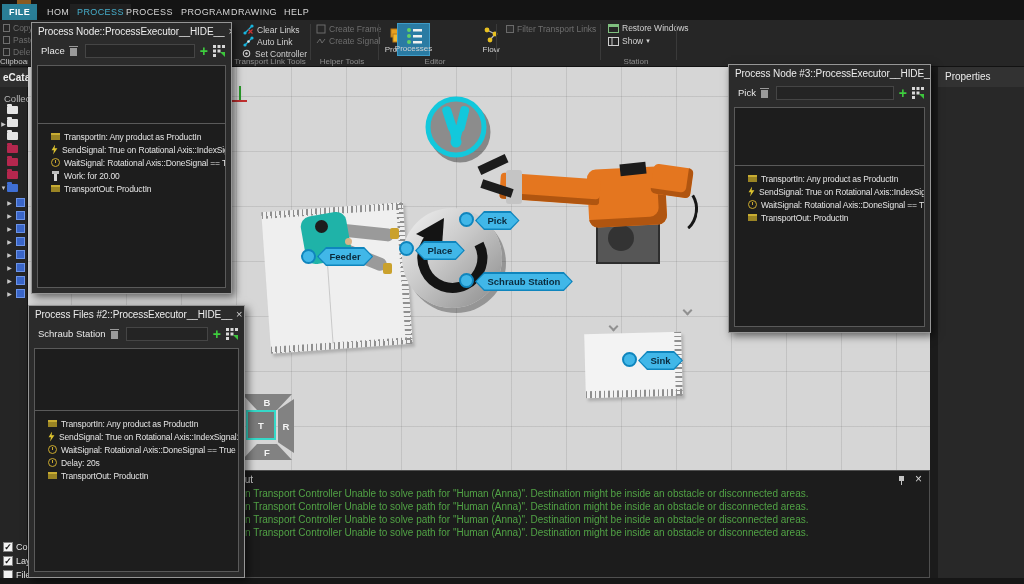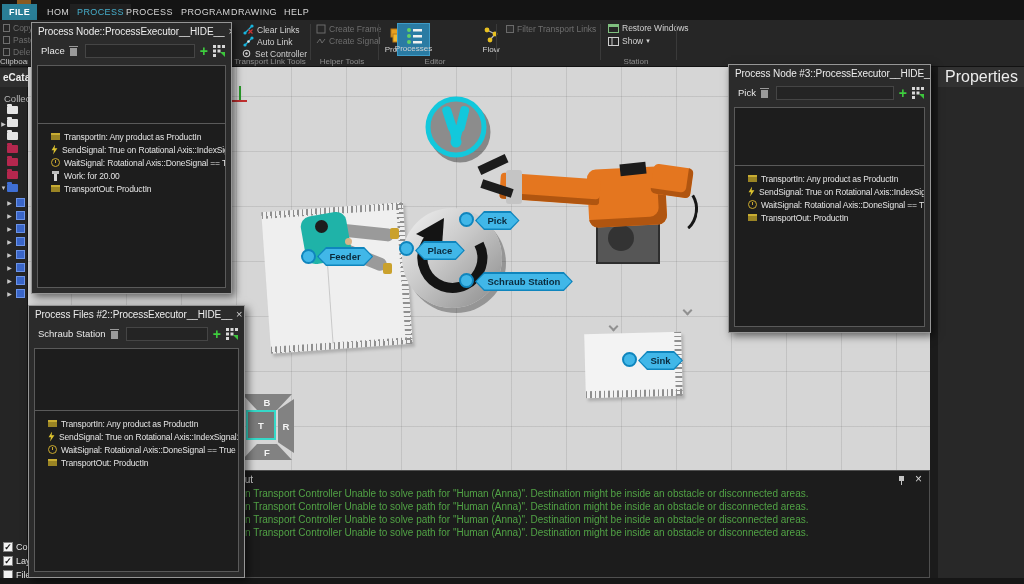--- a/index.html
+++ b/index.html
@@ -159,21 +159,21 @@
 .out-pin{position:absolute;right:24px;top:5px;width:8px;height:9px}
 .out-pin::before{content:'';position:absolute;left:1.5px;top:0;width:5px;height:5px;background:#c4c4c4}
 .out-pin::after{content:'';position:absolute;left:3.5px;top:5px;width:1.5px;height:4px;background:#c4c4c4}
 .out-close{position:absolute;right:7px;top:1px;font-size:12px;color:#d8d8d8}
 .out-msgs{position:absolute;left:72px;top:16px;right:6px}
 .msg{height:13px;line-height:13px;font-size:10px;color:#51a245;white-space:nowrap;overflow:hidden}
 
 
 .splitter{position:absolute;left:930px;top:67px;width:8px;height:517px;background:#1b1b1b;z-index:10}
 .props{position:absolute;left:938px;top:67px;width:86px;height:517px;background:#282828;z-index:10}
-.props-head{height:20px;background:#323232;font-size:16px;color:#ececec;line-height:20px;padding-left:7px}
+.props-head{height:20px;background:#323232;font-size:10px;color:#ececec;line-height:20px;padding-left:7px}
 .statusbar{position:absolute;left:0;top:578px;width:1024px;height:6px;background:#161616;z-index:12}
 
 
 .panel{position:absolute;background:#2b2b2b;border:1px solid #969696;z-index:50;
        box-shadow:3px 3px 8px rgba(0,0,0,.55)}
 .p1{left:31px;top:22px;width:201px;height:272px}
 .p2{left:28px;top:305px;width:217px;height:273px}
 .p3{left:728px;top:64px;width:203px;height:269px}
 .phead{height:17px;display:flex;align-items:center;padding:0 6px;font-size:10px;color:#ececec;
        white-space:nowrap;overflow:hidden;letter-spacing:-.1px}
@@ -594,20 +594,24 @@
           </div>
         <div class="stmt">
           <span class="sic ic-bolt"></span>
           <span>SendSignal: True on Rotational Axis::IndexSignal1</span>
           </div>
         <div class="stmt">
           <span class="sic ic-clock"></span>
           <span>WaitSignal: Rotational Axis::DoneSignal == True</span>
           </div>
         <div class="stmt">
+          <span class="sic ic-clock"></span>
+          <span>Delay: 20s</span>
+          </div>
+        <div class="stmt">
           <span class="sic ic-box"></span>
           <span>TransportOut: ProductIn</span>
           </div>
       </div>
     </div>
   </div>
 
   <div class="panel p3">
     <div class="phead">
       <span>Process Node #3::ProcessExecutor__HIDE__</span>

